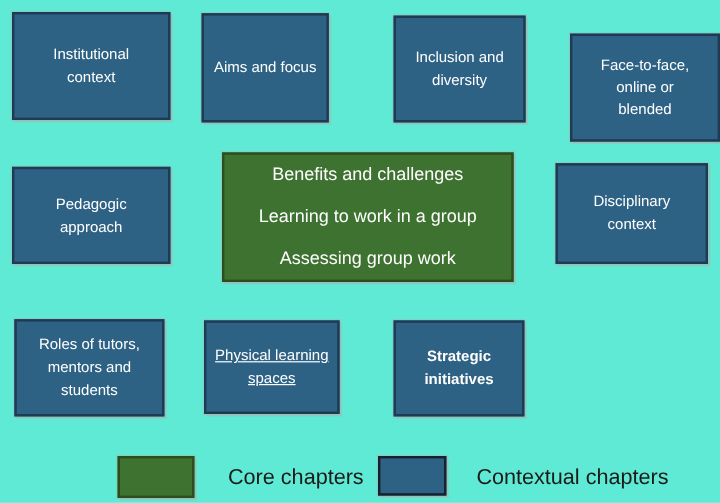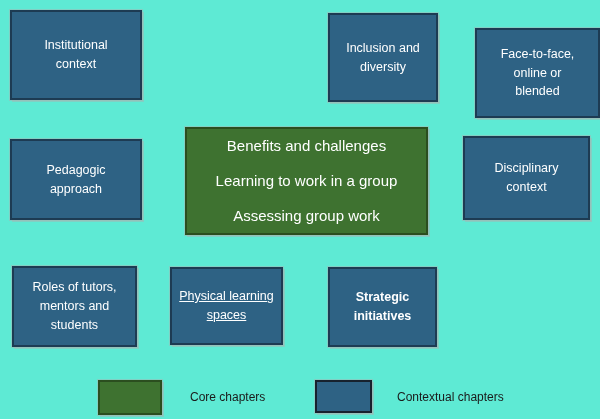--- a/index.html
+++ b/index.html
@@ -73,34 +73,35 @@
     background:var(--green-fill);
     border:2px solid var(--green-border);
   }
   .legend-swatch.blue{
     left:315px; top:380px; width:57px; height:33px;
     background:var(--blue-fill);
     border:2px solid var(--legend-blue-border);
   }
   .legend-label{
     position:absolute;
-    font-size:12px;
+    font-size:18px;
     color:var(--text-dark);
     line-height:17px;
   }
   .legend-label.core-l{left:190px; top:389px;}
   .legend-label.ctx-l{left:397px; top:389px;}
 </style>
 </head>
 <body>
 
 <div class="canvas">
 
   <div class="box contextual b-institutional">Institutional
 context</div>
+  <div class="box contextual b-aims">Aims and focus</div>
   <div class="box contextual b-inclusion">Inclusion and
 diversity</div>
   <div class="box contextual b-face">Face-to-face,
 online or
 blended</div>
 
   <div class="box contextual b-pedagogic">Pedagogic
 approach</div>
 
   <div class="box core b-core">

